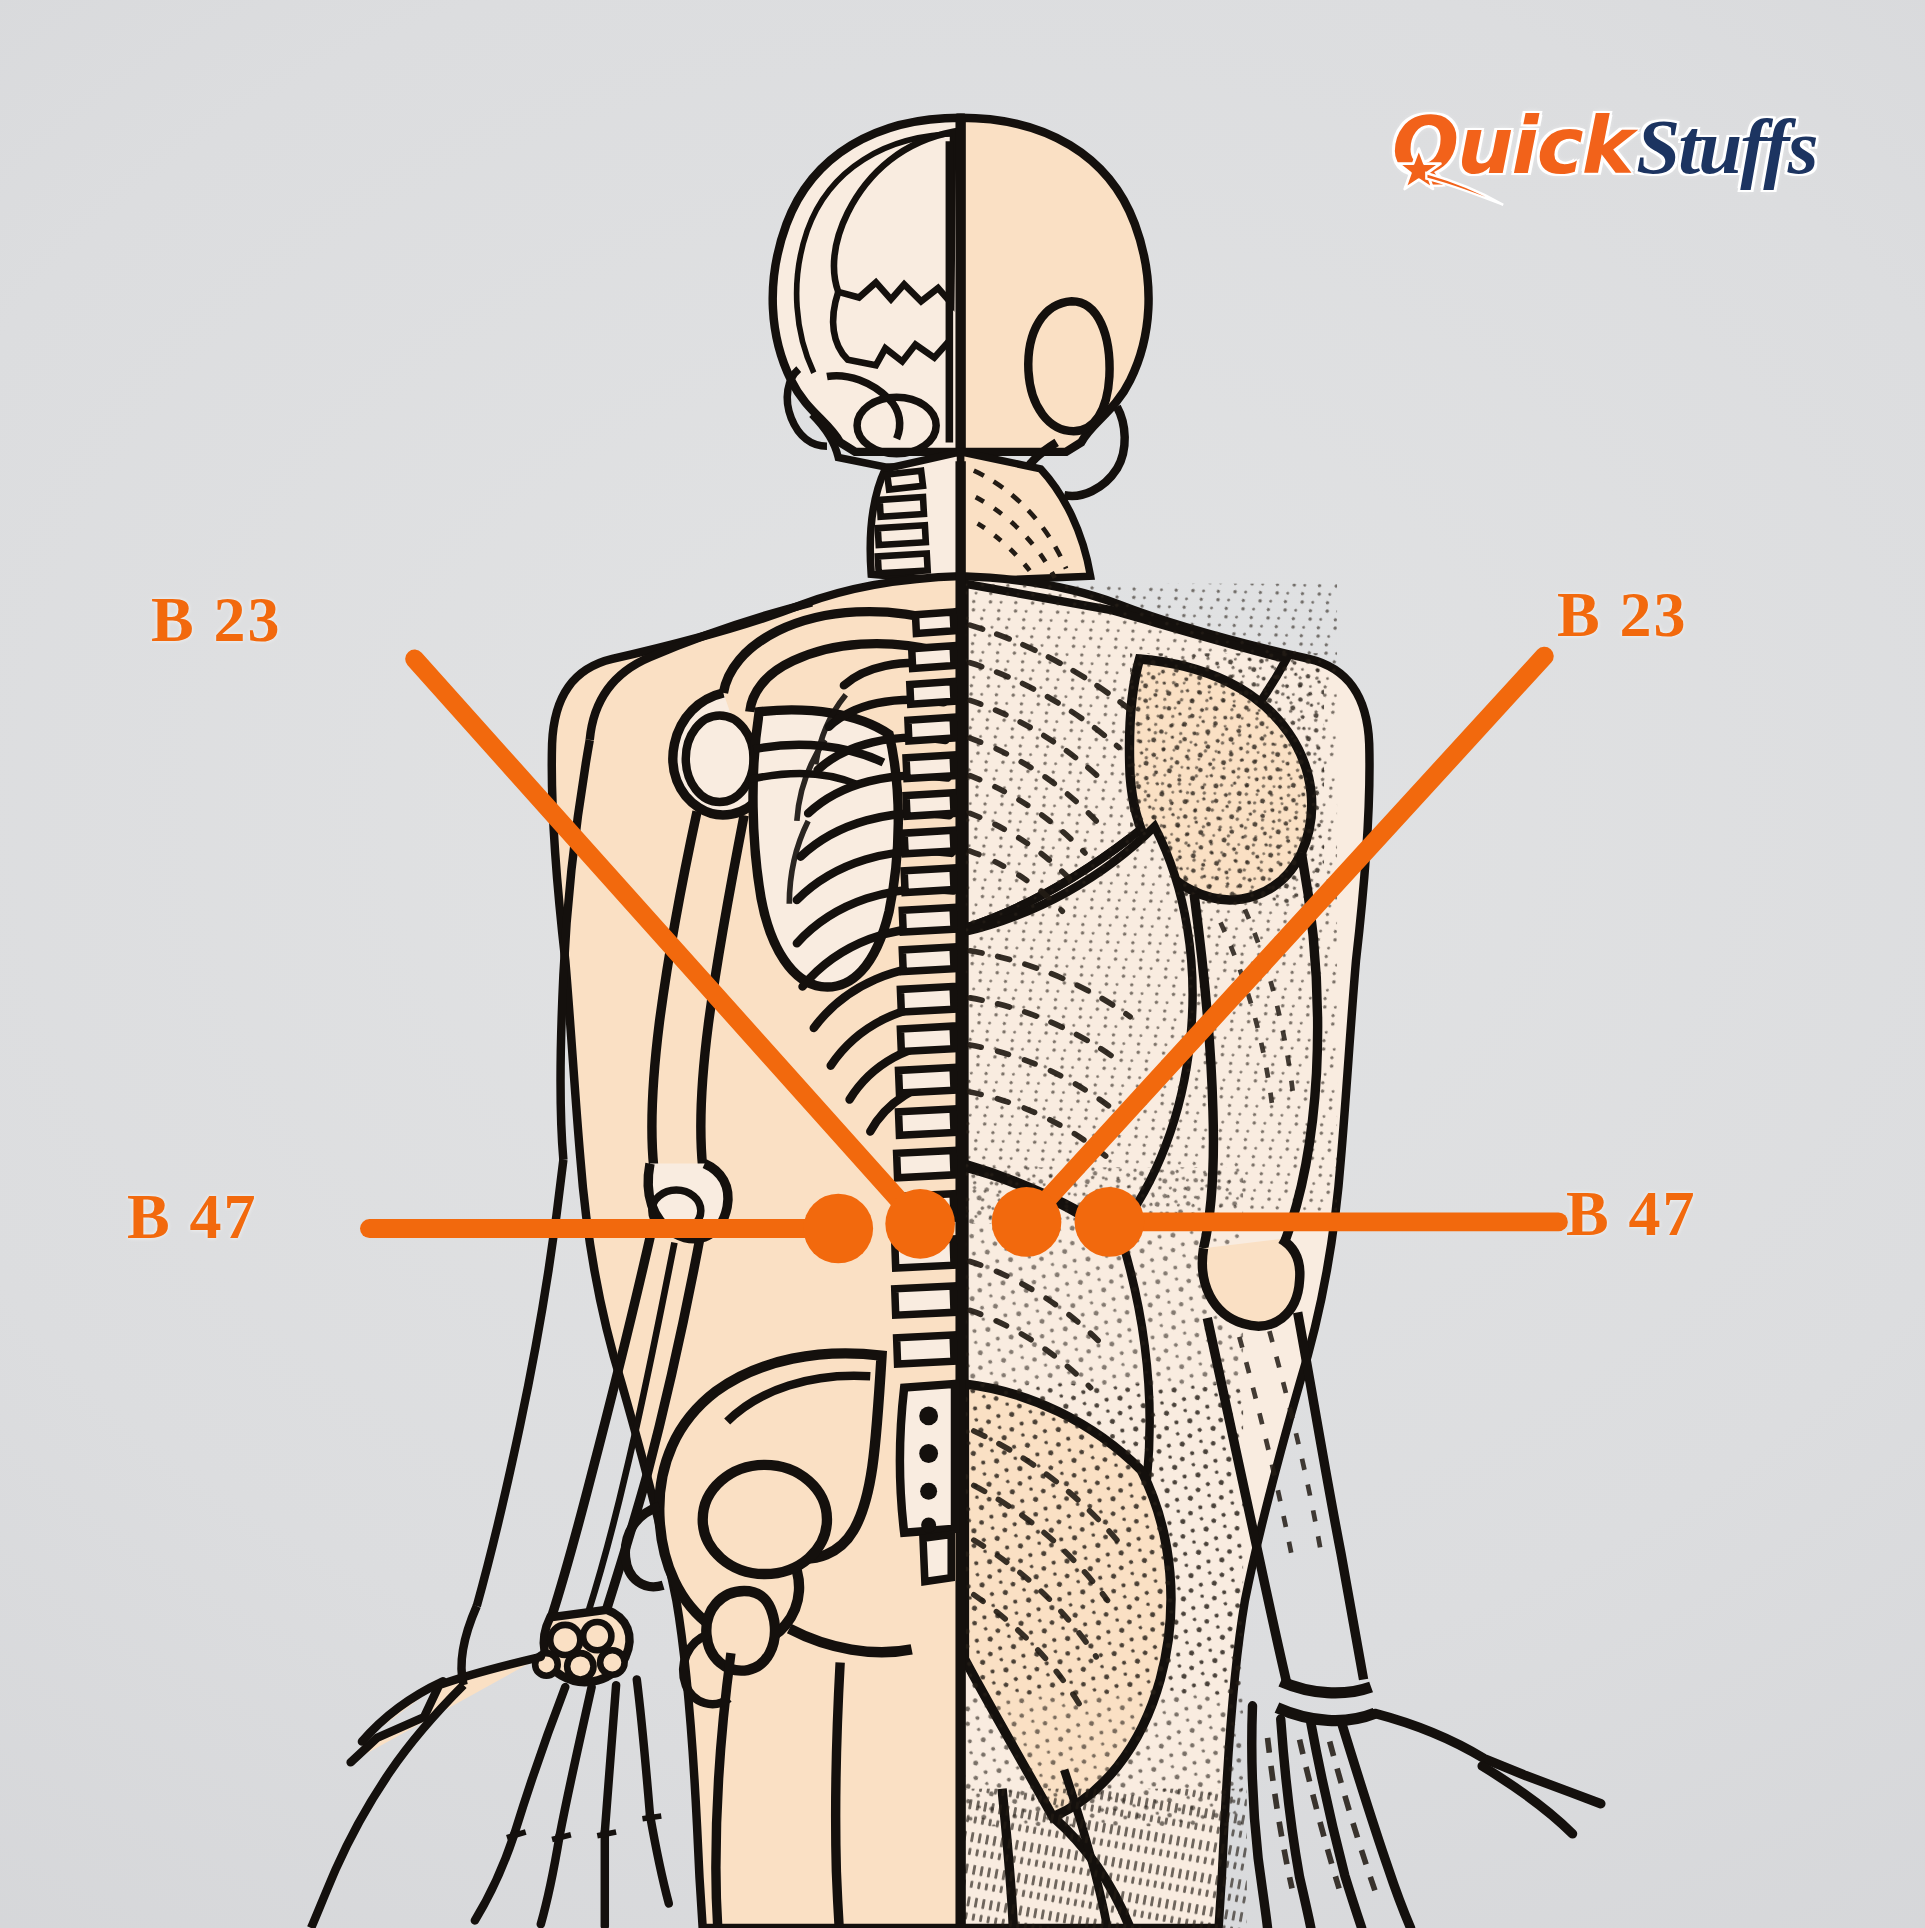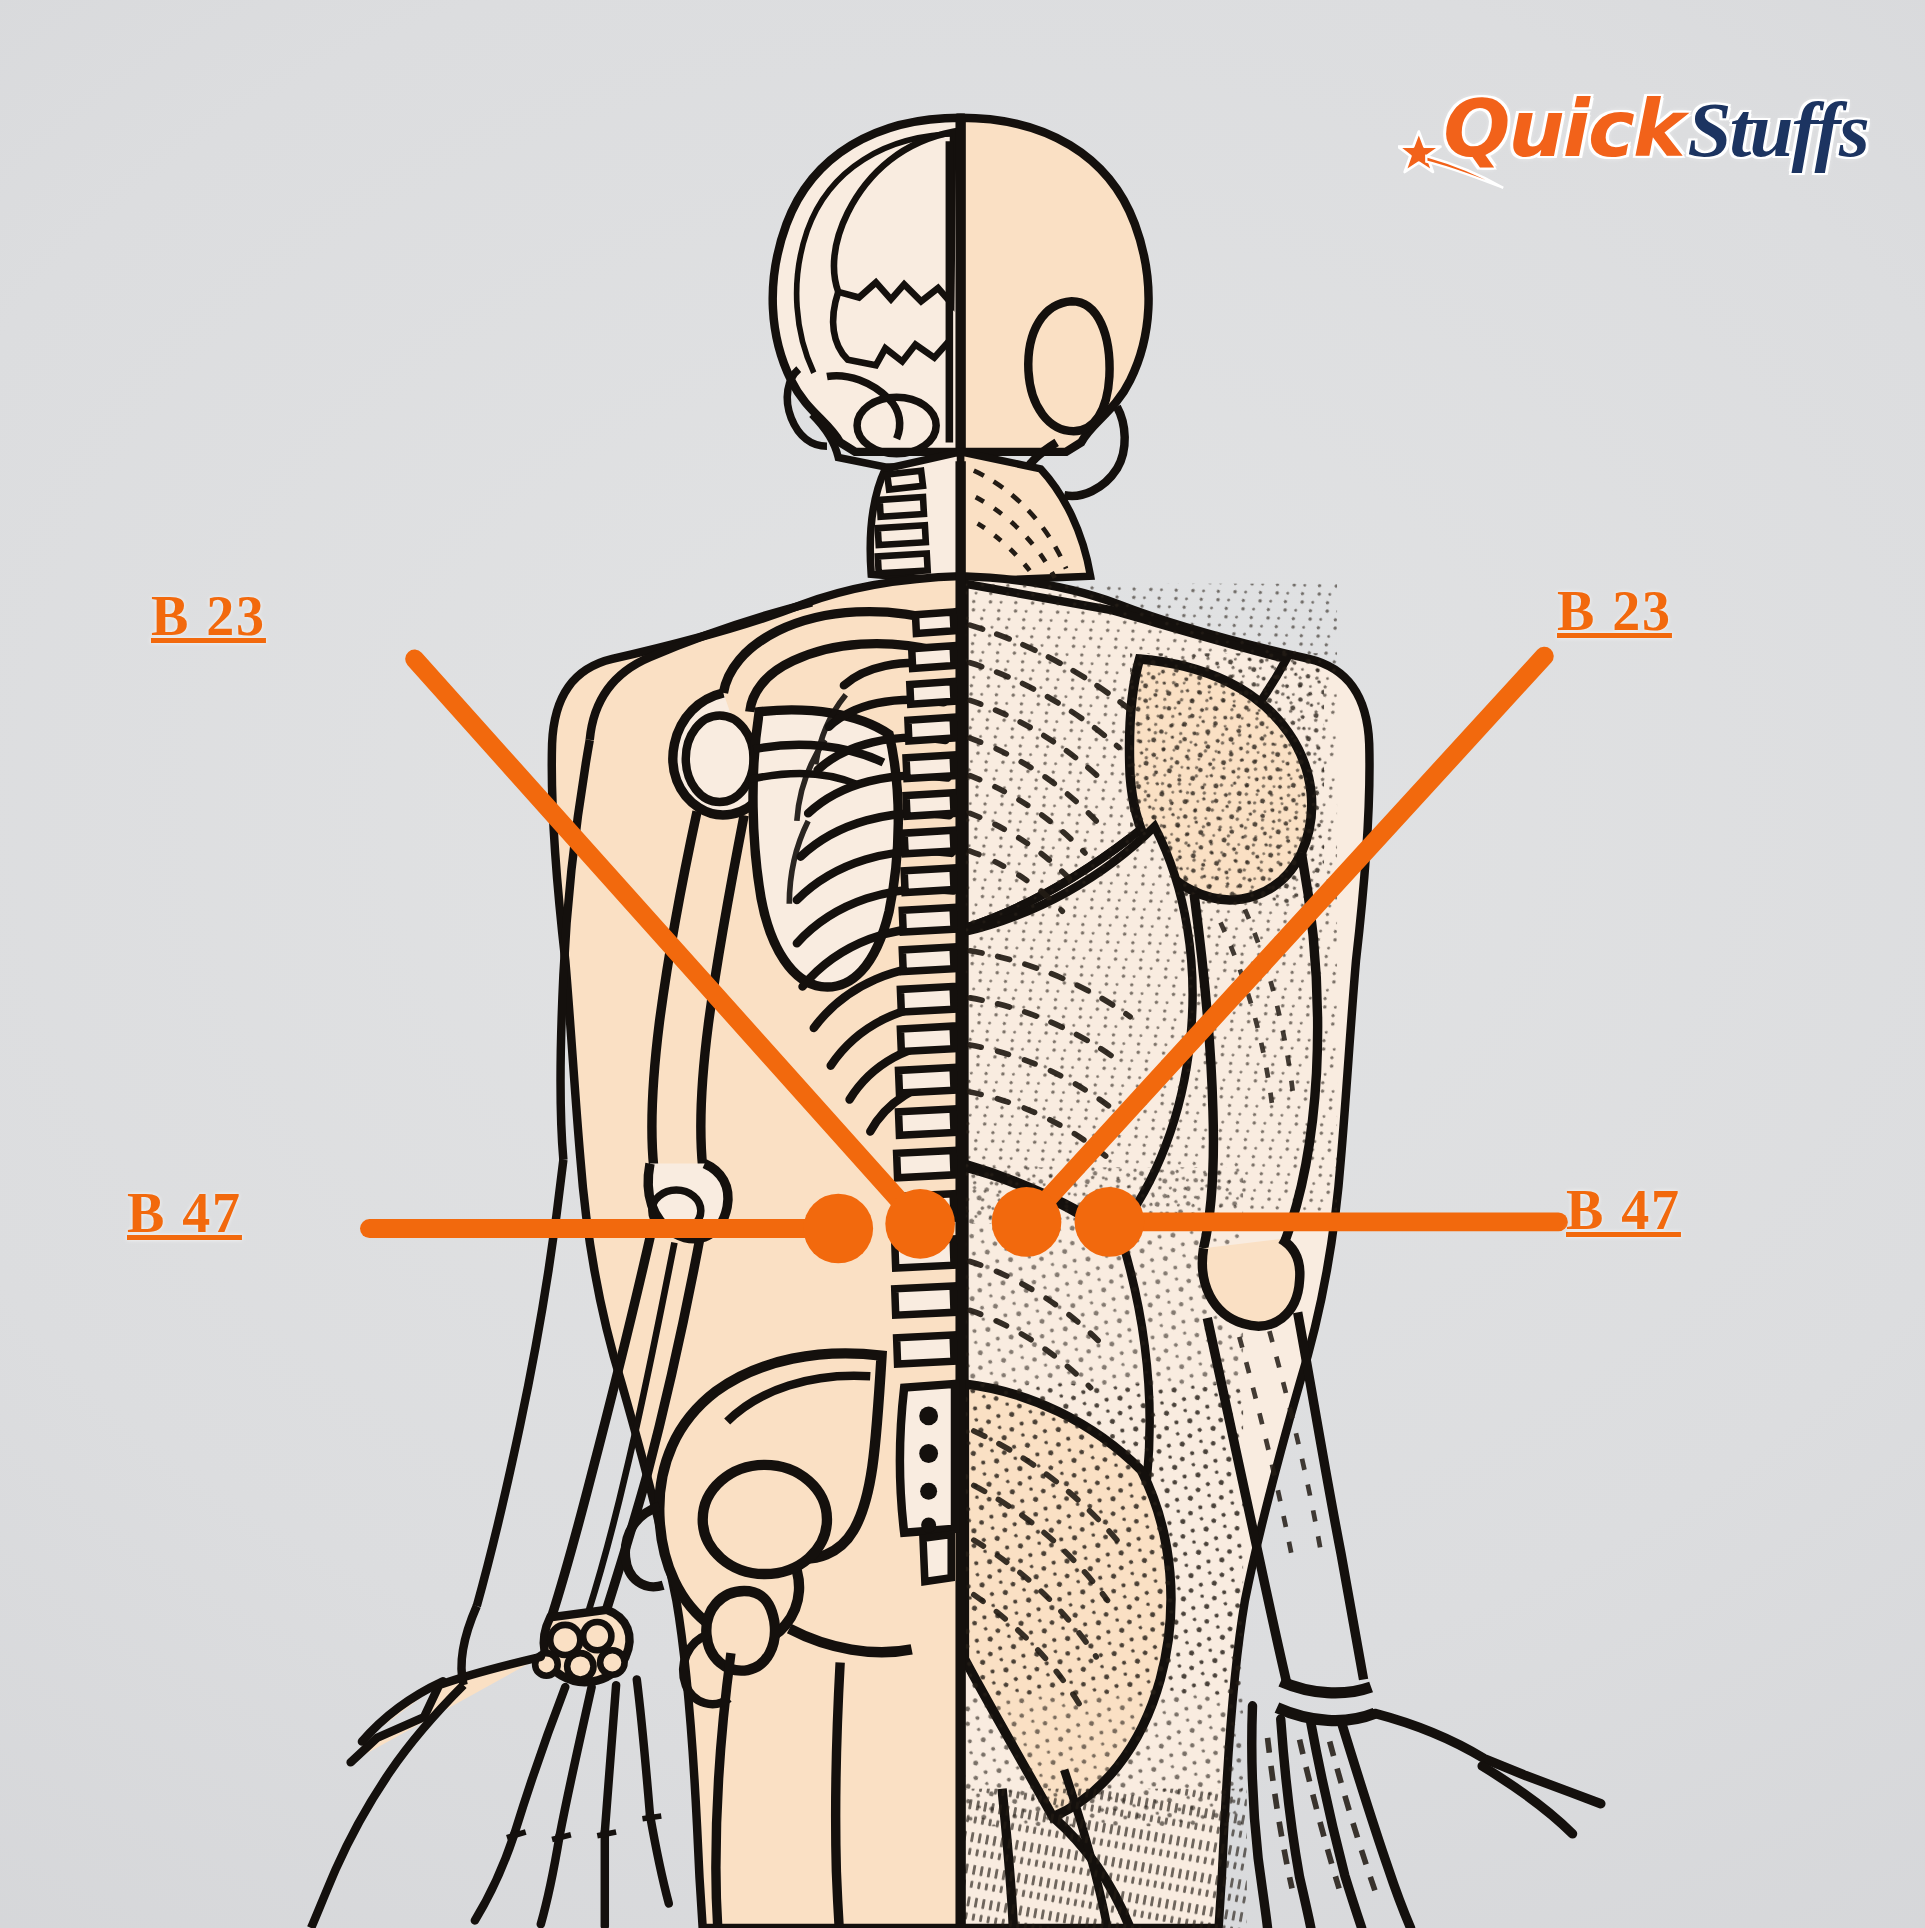--- a/index.html
+++ b/index.html
@@ -17,27 +17,26 @@
     overflow:hidden;
   }
   
   #figure{
     position:absolute;
     left:0;top:0;width:1926px;height:1928px;
   }
   
   #logo{
     position:absolute;
-    left:1392px;top:73px;
+    left:1392px;top:90px;
     width:527px;height:113px;
     display:flex;align-items:center;
     line-height:1;
     white-space:nowrap;
     pointer-events:none;
-    justify-content:center;
   }
   #logo .word{
     font-family:"DejaVu Sans", sans-serif;
     font-weight:bold;
     font-style:italic;
     font-size:79px;
     letter-spacing:-1.9px;
     text-shadow:
        1.9px 0 0 #fff, -1.9px 0 0 #fff, 0 1.9px 0 #fff, 0 -1.9px 0 #fff,
        2.8px 1.9px 0 #fff, -2.8px 1.9px 0 #fff, 2.8px -1.9px 0 #fff, -2.8px -1.9px 0 #fff,
@@ -45,26 +44,25 @@
   }
   #logo .quick{color:#f2621a;}
   #logo .stuffs{color:#1c3461;margin-left:3.8px;font-family:Liberation Serif, serif;}
   #logo .starwrap{position:absolute;left:5.6px;top:53px;width:141px;height:75px;}
   
   .lbl{
     position:absolute;
     color:#f2690d;
     font-family:"Liberation Serif", serif;
     font-weight:bold;
-    font-size:56px;
+    font-size:64px;
     letter-spacing:1.9px;
     line-height:1;
     white-space:nowrap;
     text-shadow:0 0 4.7px rgba(255,255,255,.75);
-    text-decoration:underline;
   }
   #lbl-b23-left{left:151px;top:588px;}
   #lbl-b47-left{left:127px;top:1185px;}
   #lbl-b23-right{left:1557px;top:583px;}
   #lbl-b47-right{left:1566px;top:1182px;}
   #anno{position:absolute;left:0;top:0;width:1926px;height:1928px;pointer-events:none;}
 </style>
 </head>
 <body>
 

